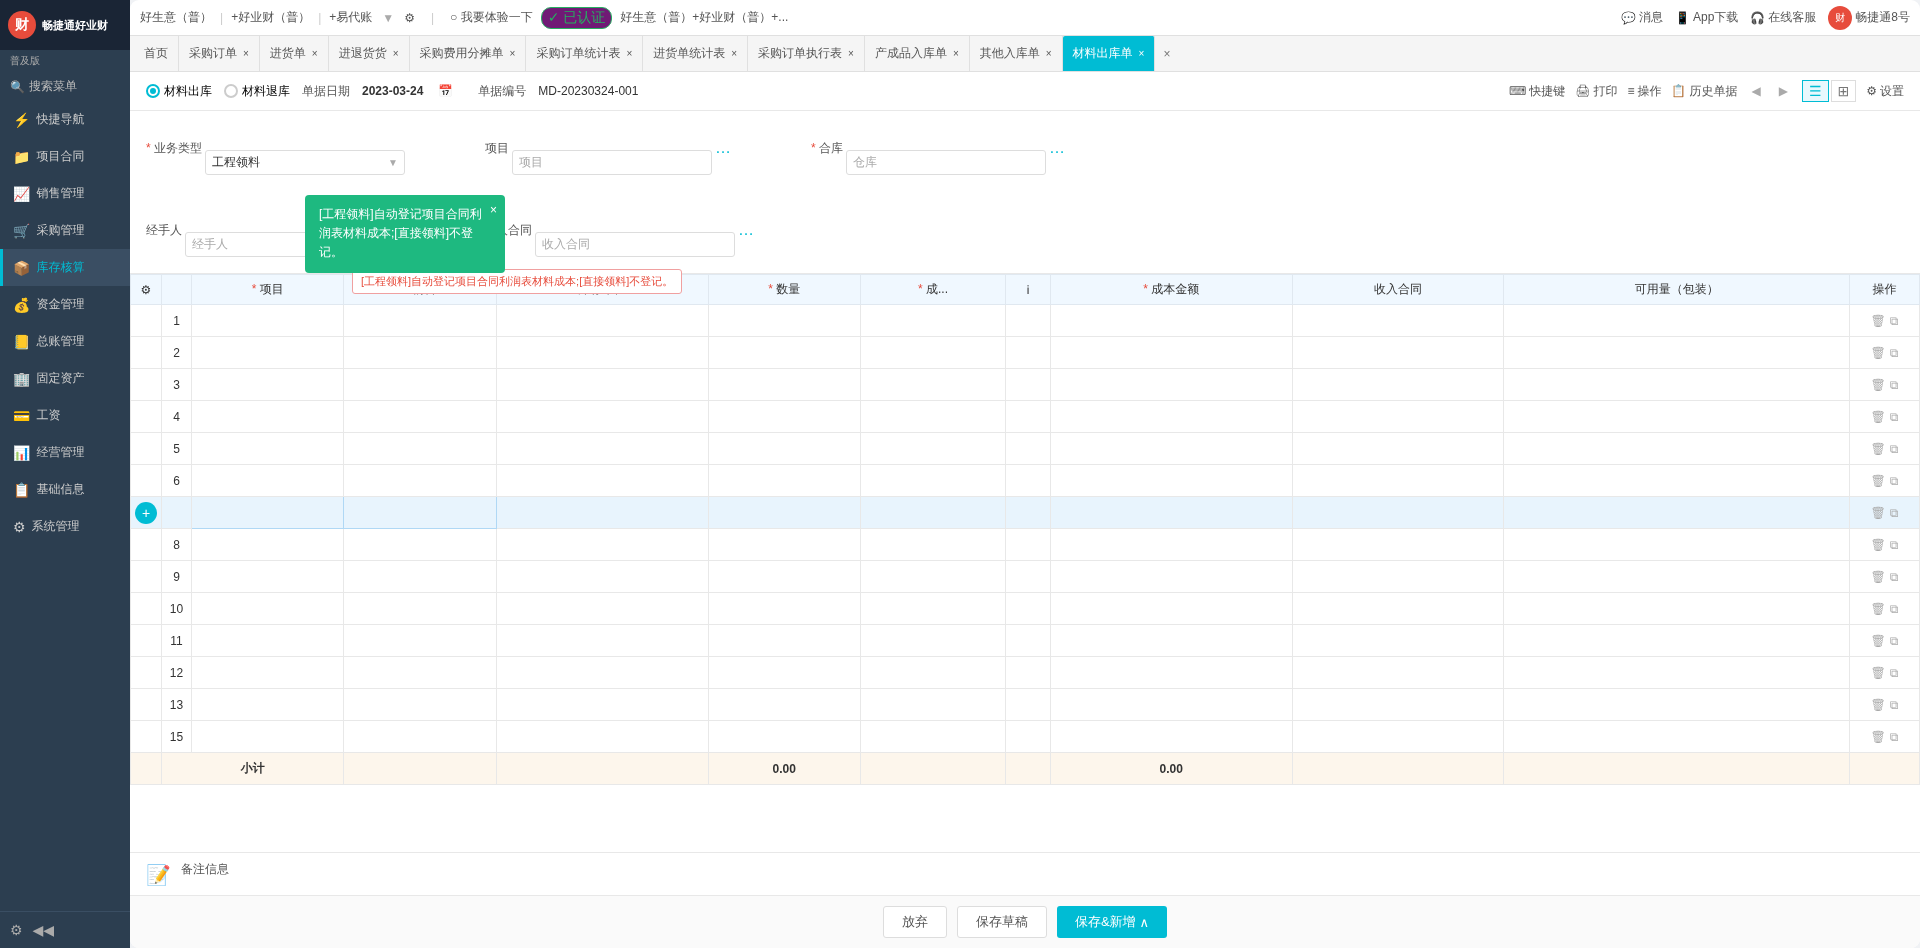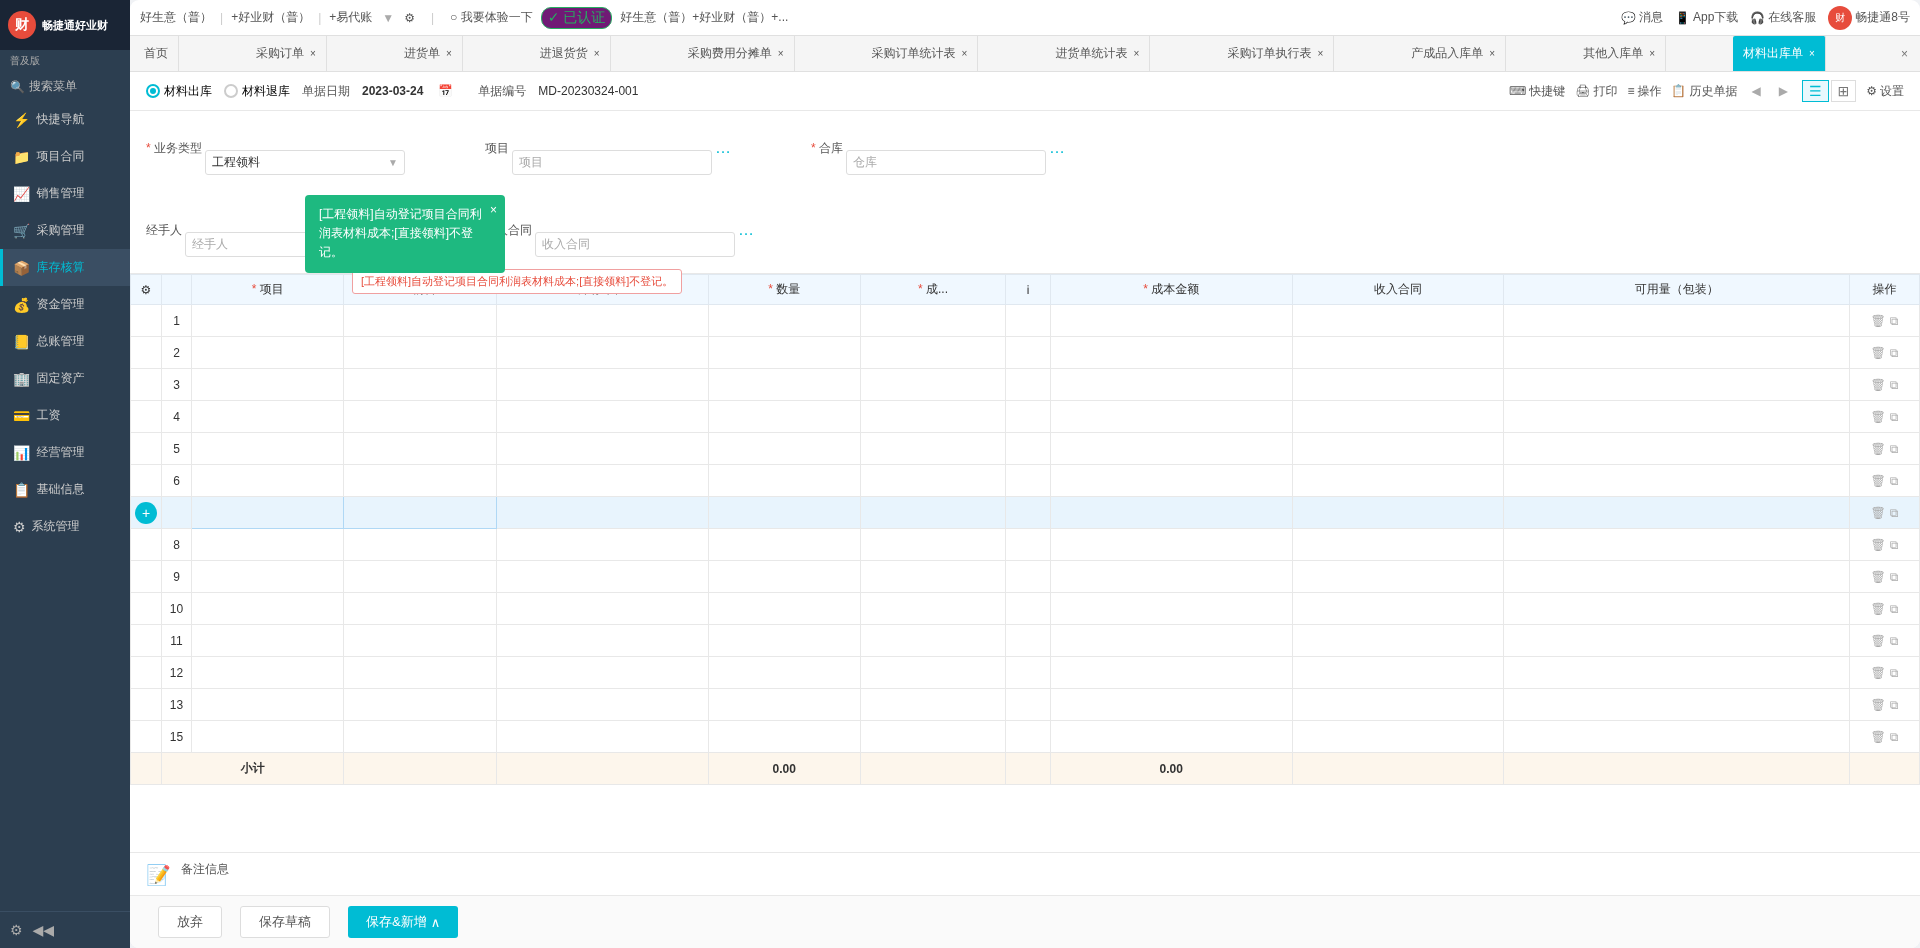--- a/index.html
+++ b/index.html
@@ -110,21 +110,20 @@
 
     
     .tabbar {
       background: #f5f5f5;
       border-bottom: 1px solid #e0e0e0;
       display: flex;
       align-items: center;
       height: 36px;
       padding: 0 4px;
       overflow: hidden;
-      justify-content: space-between;
     }
     .tab-item {
       display: flex;
       align-items: center;
       gap: 4px;
       padding: 6px 10px;
       font-size: 12px;
       color: #555;
       cursor: pointer;
       border-right: 1px solid #e0e0e0;
@@ -301,23 +300,23 @@
       outline: none;
       color: #aaa;
       font-size: 12px;
       font-family: inherit;
       resize: none;
       height: 40px;
     }
 
     .doc-actions {
       display: flex;
-      justify-content: flex-start;
-      padding: 10px 28px;
-      gap: 18px;
+      justify-content: center;
+      padding: 10px 8px;
+      gap: 10px;
       border-top: 1px solid #e8e8e8;
       background: #fafafa;
     }
     .btn {
       padding: 6px 18px;
       border-radius: 3px;
       font-size: 13px;
       cursor: pointer;
       border: 1px solid #ddd;
     }

